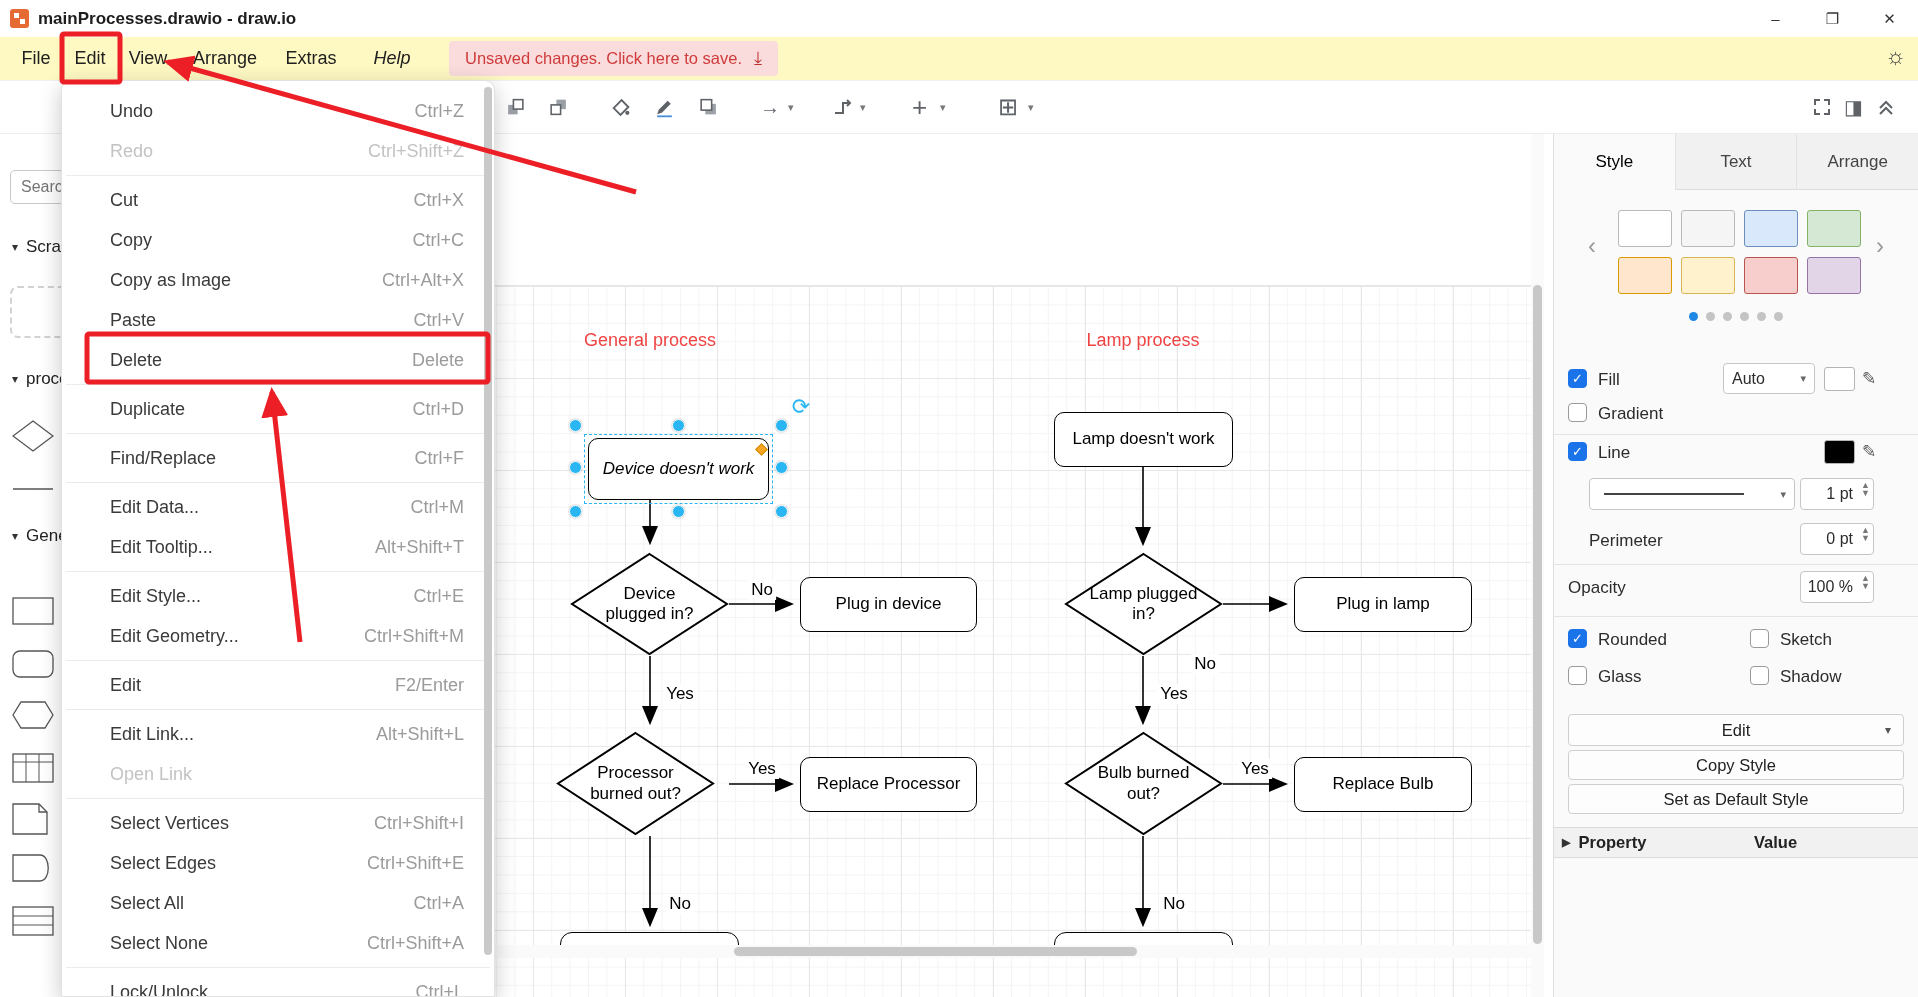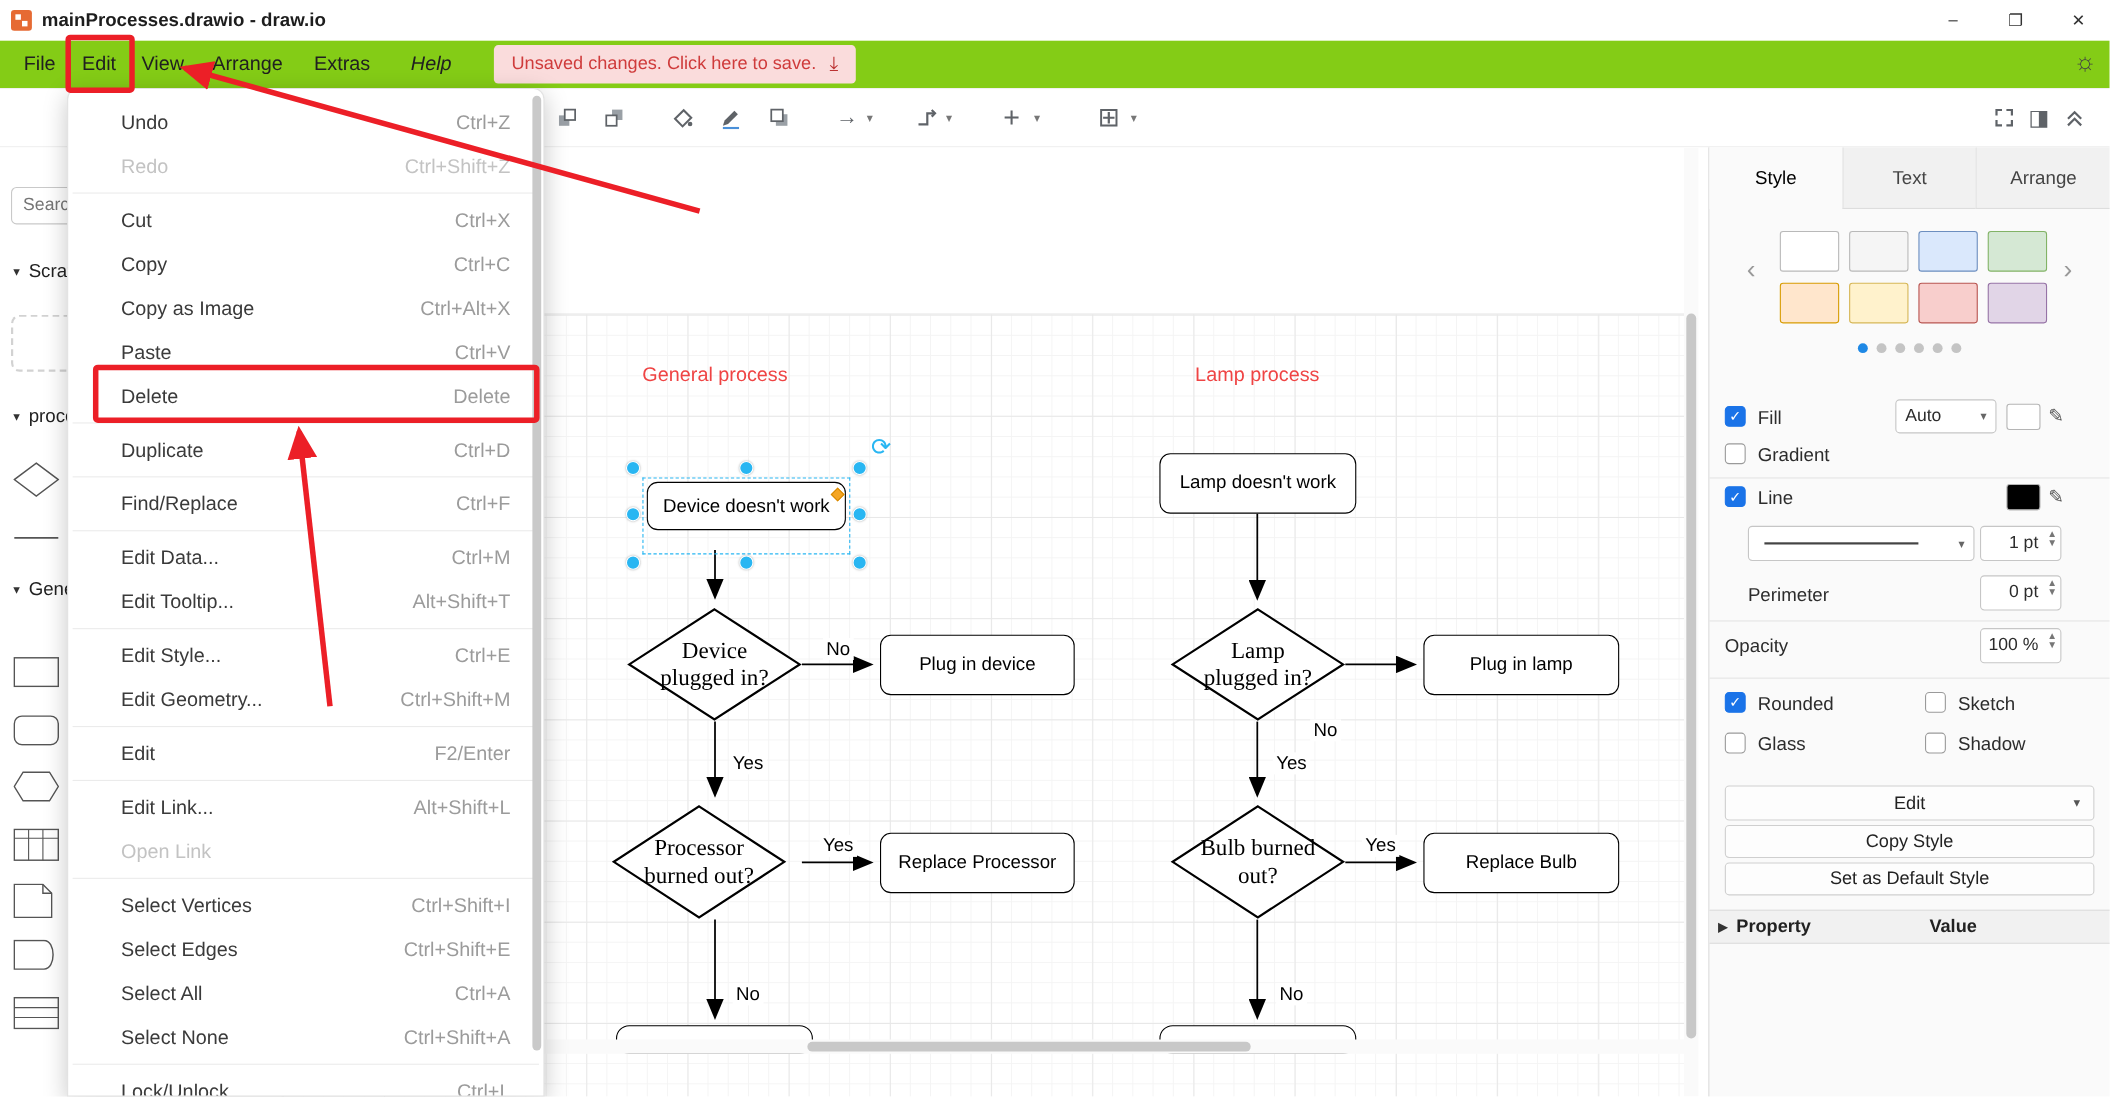--- a/index.html
+++ b/index.html
@@ -10,21 +10,21 @@
   
   .titlebar { position:absolute; top:0; left:0; right:0; height:37px; background:#fff; display:flex; align-items:center; }
   .app-icon { width:19px; height:19px; margin:0 9px 0 10px; border-radius:3px; background:#e66a33; position:relative; }
   .app-icon::before { content:""; position:absolute; left:4px; top:4px; width:5px; height:5px; background:#fff; }
   .app-icon::after { content:""; position:absolute; right:4px; bottom:4px; width:5px; height:5px; background:#fff; }
   .win-title { font-size:17px; font-weight:700; color:#1d1d1d; }
   .win-btns { margin-left:auto; display:flex; height:100%; }
   .win-btn { width:57px; display:flex; align-items:center; justify-content:center; font-size:15px; color:#333; }
 
   
-  .menubar { position:absolute; top:37px; left:0; right:0; height:43px; background:#84cc16; font-size:18px; color:#202020; }
+  .menubar { position:absolute; top:37px; left:0; right:0; height:43px; background:#fef9c3; font-size:18px; color:#202020; }
   .mb-item { position:absolute; top:0; height:43px; display:flex; align-items:center; justify-content:center; cursor:default; }
   .mb-file { left:14px; width:44px; }
   .mb-edit { left:66px; width:48px; }
   .mb-view { left:122px; width:52px; }
   .mb-arrange { left:182px; width:86px; }
   .mb-extras { left:276px; width:70px; }
   .mb-help { left:364px; width:56px;font-style:italic; }
   .unsaved-btn { position:absolute; left:449px; top:4px; height:35px; background:#fadcdc; color:#cf3b3b; border-radius:4px; display:flex; align-items:center; gap:12px; padding:0 16px; font-size:16.5px; }
   .unsaved-btn .dl { font-size:18px; color:#b33; }
   .theme-toggle { position:absolute; right:12px; top:8px; font-size:23px; color:#444; line-height:1; }
@@ -53,21 +53,21 @@
       linear-gradient(to bottom, #e8e8e8 1px, transparent 1px),
       linear-gradient(to right, #f4f4f4 1px, transparent 1px),
       linear-gradient(to bottom, #f4f4f4 1px, transparent 1px);
     background-size: 92px 92px, 92px 92px, 18.4px 18.4px, 18.4px 18.4px; }
   .edges { position:absolute; left:0; top:0; z-index:2; }
   .node { position:absolute; z-index:3; background:#fff; border:1.5px solid #000; border-radius:10px; display:flex; align-items:center; justify-content:center; font-size:17px; color:#000; text-align:center; line-height:1.2; }
   .node.partial { border-radius:12px; }
   .diamond { position:absolute; z-index:3; }
   .diamond svg { position:absolute; inset:0; width:100%; height:100%; }
   .diamond polygon { fill:#fff; stroke:#000; stroke-width:2; }
-  .diamond .dlabel { position:absolute; inset:0; display:flex; align-items:center; justify-content:center; text-align:center; font-size:21px; line-height:1.2; padding:0 24px; z-index:1;font-family:Liberation Serif, serif; }
+  .diamond .dlabel { position:absolute; inset:0; display:flex; align-items:center; justify-content:center; text-align:center; font-size:17px; line-height:1.2; padding:0 24px; z-index:1; }
   .proc-title { position:absolute; z-index:3; width:180px; text-align:center; font-size:18px; color:#ef4444; }
   .elabel { position:absolute; z-index:4; transform:translate(-50%,-50%); background:#fff; padding:0 3px; font-size:17px; color:#000; }
   .sel-outline { position:absolute; z-index:5; border:1px dashed #29b6f2; }
   .handle { position:absolute; z-index:6; width:13px; height:13px; border-radius:50%; background:#29b6f2; border:1px solid #fff; box-shadow:0 0 2px rgba(0,0,0,.35); }
   .rotate-handle { position:absolute; z-index:6; transform:translate(-50%,-50%); color:#29b6f2; font-size:22px; line-height:1; }
   .anchor-dot { position:absolute; z-index:6; width:9px; height:9px; background:#f5a623; border:1px solid #d78800; transform:rotate(45deg); }
   .h-scroll { position:absolute; left:0; top:811px; width:1274px; height:13px; background:#fafafa; z-index:7; }
   .h-thumb { position:absolute; left:477px; top:2px; width:403px; height:9px; background:#c8c8c8; border-radius:5px; }
   .v-scroll { position:absolute; left:1274px; top:0; width:13px; height:863px; background:#fafafa; z-index:7; }
   .v-thumb { position:absolute; left:2px; top:151px; width:9px; height:659px; background:#c8c8c8; border-radius:5px; }
@@ -288,21 +288,21 @@
         <line x1="393" y1="702" x2="393" y2="790" marker-end="url(#arr)"></line>
         <line x1="886" y1="333" x2="886" y2="409" marker-end="url(#arr)"></line>
         <line x1="966" y1="470" x2="1028" y2="470" marker-end="url(#arr)"></line>
         <line x1="886" y1="522" x2="886" y2="588" marker-end="url(#arr)"></line>
         <line x1="966" y1="650" x2="1028" y2="650" marker-end="url(#arr)"></line>
         <line x1="886" y1="702" x2="886" y2="790" marker-end="url(#arr)"></line>
       </g>
     </svg>
 
     <div class="proc-title" style="left:303px; top:196px;">General process</div>
-    <div class="node" style="left:331px; top:304px; width:181px; height:44px;">Device doesn't work</div>
+    <div class="node" style="left:331px; top:304px; width:181px; height:62px;font-style:italic;">Device doesn't work</div>
     <div class="diamond" style="left:313px; top:418px; width:159px; height:104px;">
       <svg viewBox="0 0 159 104" preserveAspectRatio="none">
           <polygon points="79.5,2 157,52 79.5,102 2,52"></polygon>
         </svg>
       <span class="dlabel">Device plugged in?</span>
     </div>
     <div class="node" style="left:543px; top:443px; width:177px; height:55px;">Plug in device</div>
     <div class="diamond" style="left:299px; top:597px; width:159px; height:105px;">
       <svg viewBox="0 0 159 104" preserveAspectRatio="none">
           <polygon points="79.5,2 157,52 79.5,102 2,52"></polygon>

